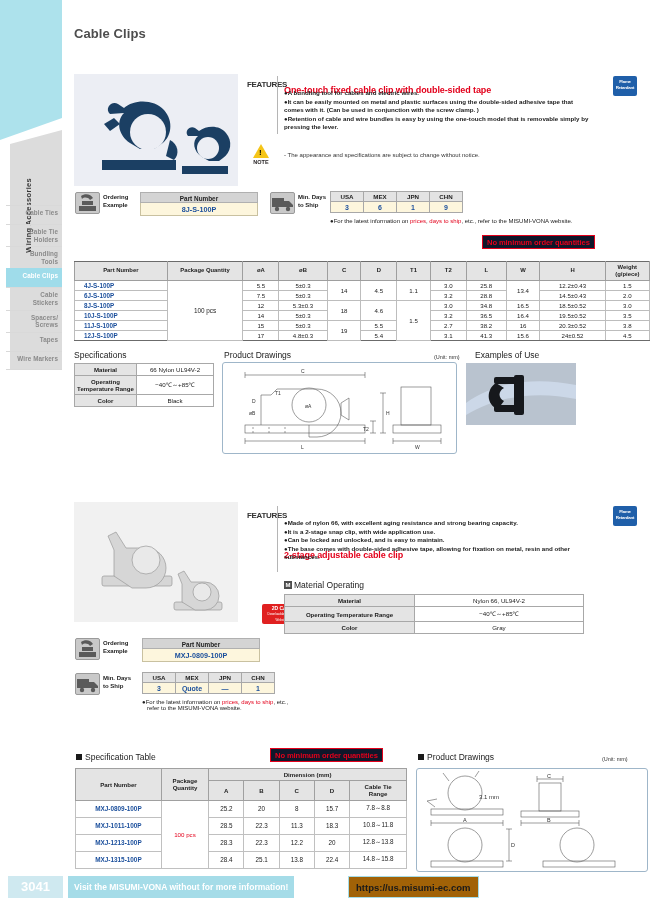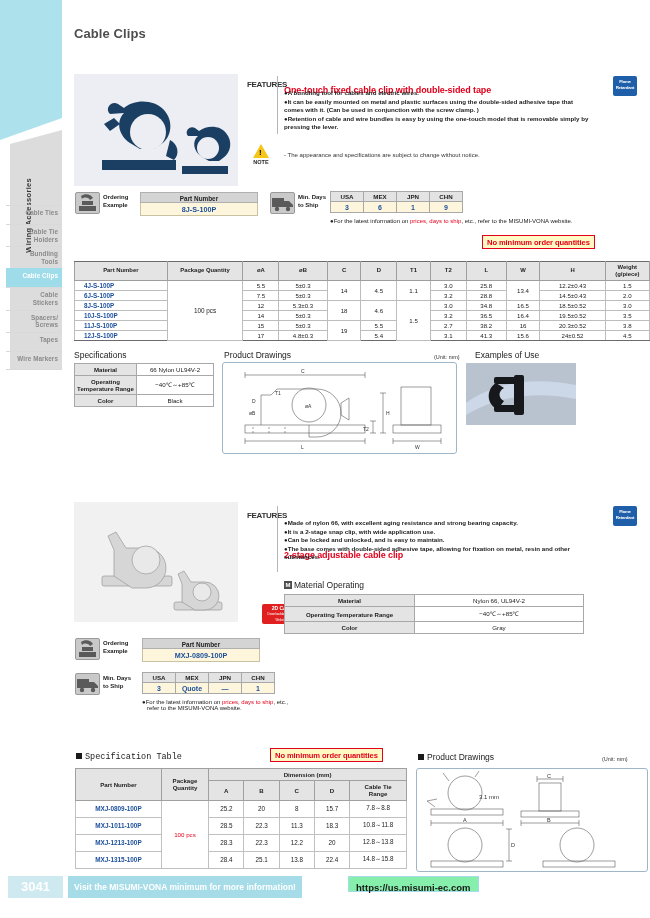--- a/index.html
+++ b/index.html
@@ -91,21 +91,21 @@
   .pn-val { position:absolute; background:#fdf6dd; border:1px solid #c9c1a0; border-top:none; font-size:7.2px; font-weight:bold; text-align:center; color:#1b4f9c; }
 
   table.days { position:absolute; border-collapse:collapse; }
   table.days th { background:#e3e3e3; border:1px solid #a8a8a8; font-size:6.2px; font-weight:bold; width:33px; height:10px; color:#222; }
   table.days td { background:#fdf6dd; border:1px solid #a8a8a8; font-size:7px; font-weight:bold; text-align:center; height:11px; color:#1b4f9c; }
 
   .latest-info { position:absolute; font-size:6px; color:#222; }
   .latest-info .rd { color:#e3001b; }
   .nomin {
     position:absolute; border:1.2px solid #e3001b; color:#e3001b;
-    font-size:7.6px; font-weight:bold; padding:1.5px 4px; background:#fef9c3; letter-spacing:-.1px;
+    font-size:7.6px; font-weight:bold; padding:1.5px 4px; background:#0f172a; letter-spacing:-.1px;
   }
 
   
   table.spec { position:absolute; border-collapse:collapse; background:#fff; }
   table.spec th {
     background:#e4e4e4; border:1px solid #9e9e9e; font-size:5.9px; font-weight:bold;
     color:#222; line-height:6.8px; padding:2px 1px;
   }
   table.spec td {
     border:1px solid #bdbdbd; font-size:6.1px; text-align:center; color:#222;
@@ -153,22 +153,22 @@
   .pgnum {
     position:absolute; left:8px; top:0; width:55px; height:22px; background:#cfe9f0;
     color:#fff; font-size:13px; font-weight:bold; text-align:center; line-height:22px;
   }
   .visitbar {
     position:absolute; left:68px; top:0; height:22px; background:#a5dce8; color:#fff;
     font-size:8.5px; font-weight:bold; line-height:22px; padding:0 6px;
   }
   .chev { position:absolute; left:317px; top:0; height:22px; line-height:22px; color:#fff; font-size:12px; letter-spacing:-3px; }
   .urlbox {
-    position:absolute; left:348px; top:0; height:16px; border:1px solid #a5dce8;
-    background:#86efac; color:#1a1a1a; font-size:9.5px; font-weight:bold; line-height:21px; padding:0 7px;
+    position:absolute; left:348px; top:0; height:22px; border:1px solid #a5dce8;
+    background:#a16207; color:#1a1a1a; font-size:9.5px; font-weight:bold; line-height:21px; padding:0 7px;
   }
 </style>
 </head>
 <body>
 
 <div id="sidebar">
   <div class="tab-top"></div>
   <div class="tab-top-label" style="white-space:pre-line">Cable
 Accessories</div>
   <div class="tab-grey"></div>
@@ -529,21 +529,21 @@
           <td>1</td>
         </tr>
       </tbody>
   </table>
 
   <div class="latest-info" style="left:80px; top:699px; width:200px;">
     <span class="bullet">●</span><span>For the latest information on </span><span class="rd">prices</span><span>, </span><span class="rd">days to ship</span><span>, etc.,</span>
     <div style="margin-left:5px">refer to the MISUMI-VONA website.</div>
   </div>
 
-  <div class="panel-title sq" style="left:14px; top:752px;font-family:Liberation Mono, monospace;">Specification Table</div>
+  <div class="panel-title sq" style="left:14px; top:752px;">Specification Table</div>
   <div class="nomin" style="left:208px; top:748px;">No minimum order quantities</div>
   <table class="mxj" style="left:13px; top:768px; width:332px;">
     <thead>
         <tr>
           <th rowspan="2" style="width: 88px;">Part Number</th>
           <th rowspan="2" style="width: 48px; white-space: pre-line;">Package
 Quantity</th>
           <th colspan="5">Dimension (mm)</th>
         </tr>
         <tr>
@@ -618,16 +618,16 @@
           <text x="94" y="78">D</text>
         <text x="62" y="30" font-size="6">3.1 mm</text>
       </g>
     </svg>
   </div>
 
 </div>
 
 <div id="footer">
   <div class="pgnum">3041</div>
-  <div class="visitbar">Visit the MISUMI-VONA minimum for more information!</div>
+  <div class="visitbar">Visit the MISUMI-VONA without for more information!</div>
   <div class="chev">❯❯❯</div>
   <div class="urlbox">https://us.misumi-ec.com</div>
 </div>
 
 </body></html>

